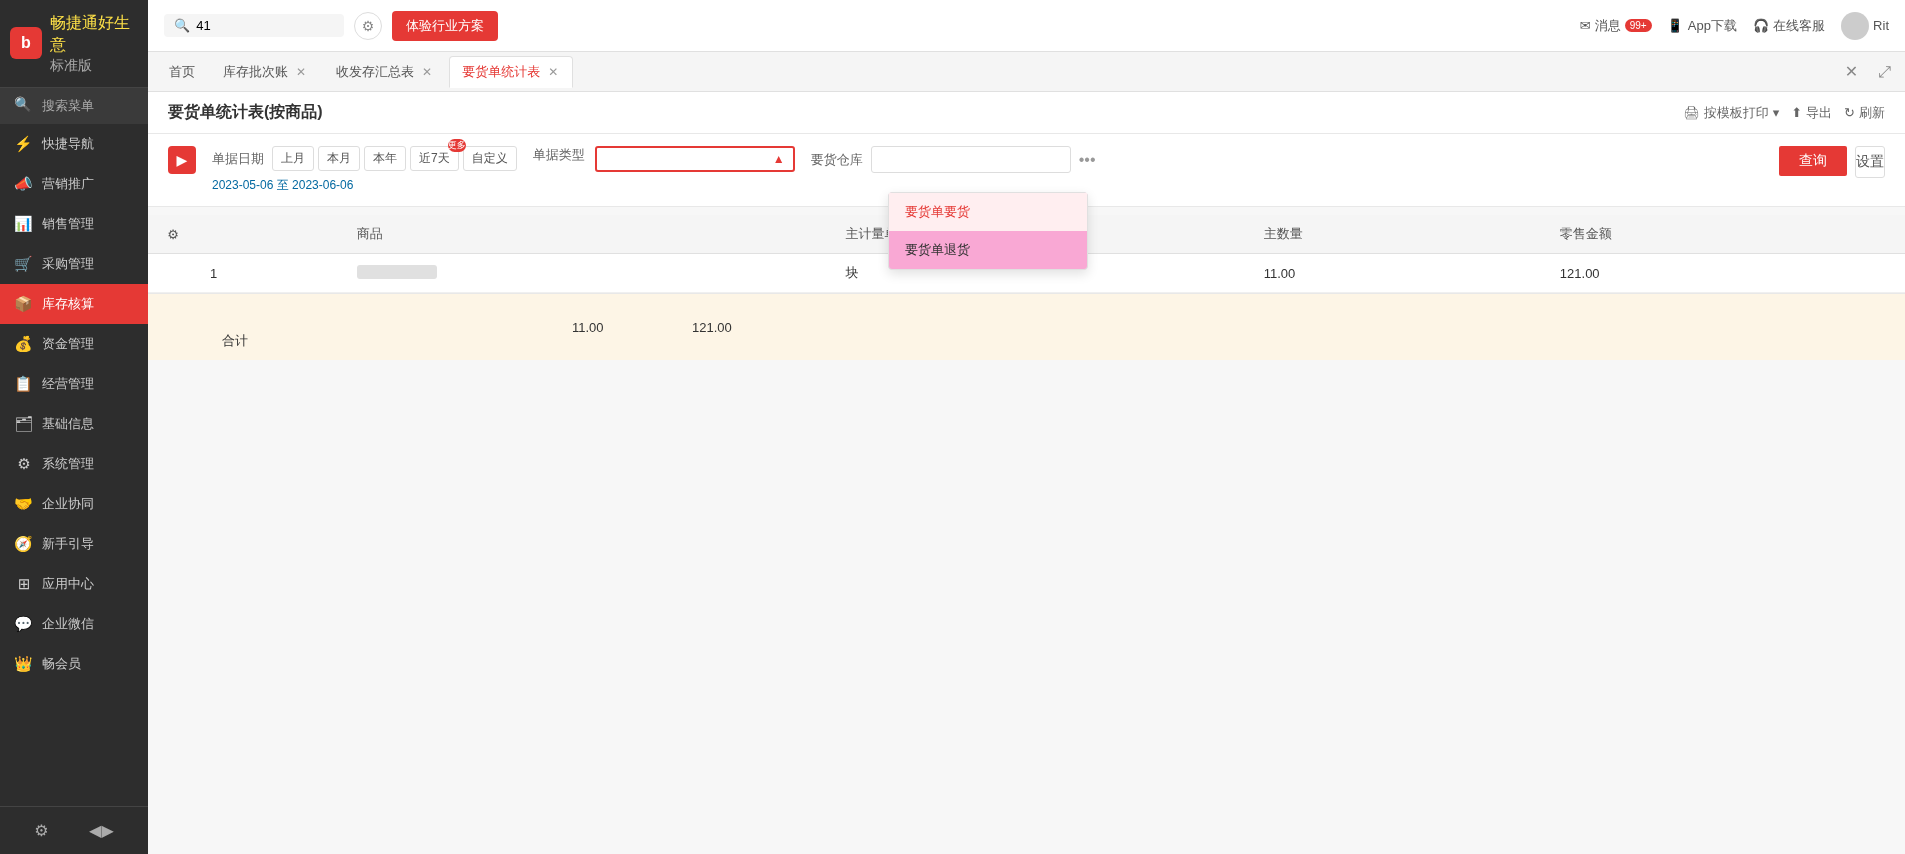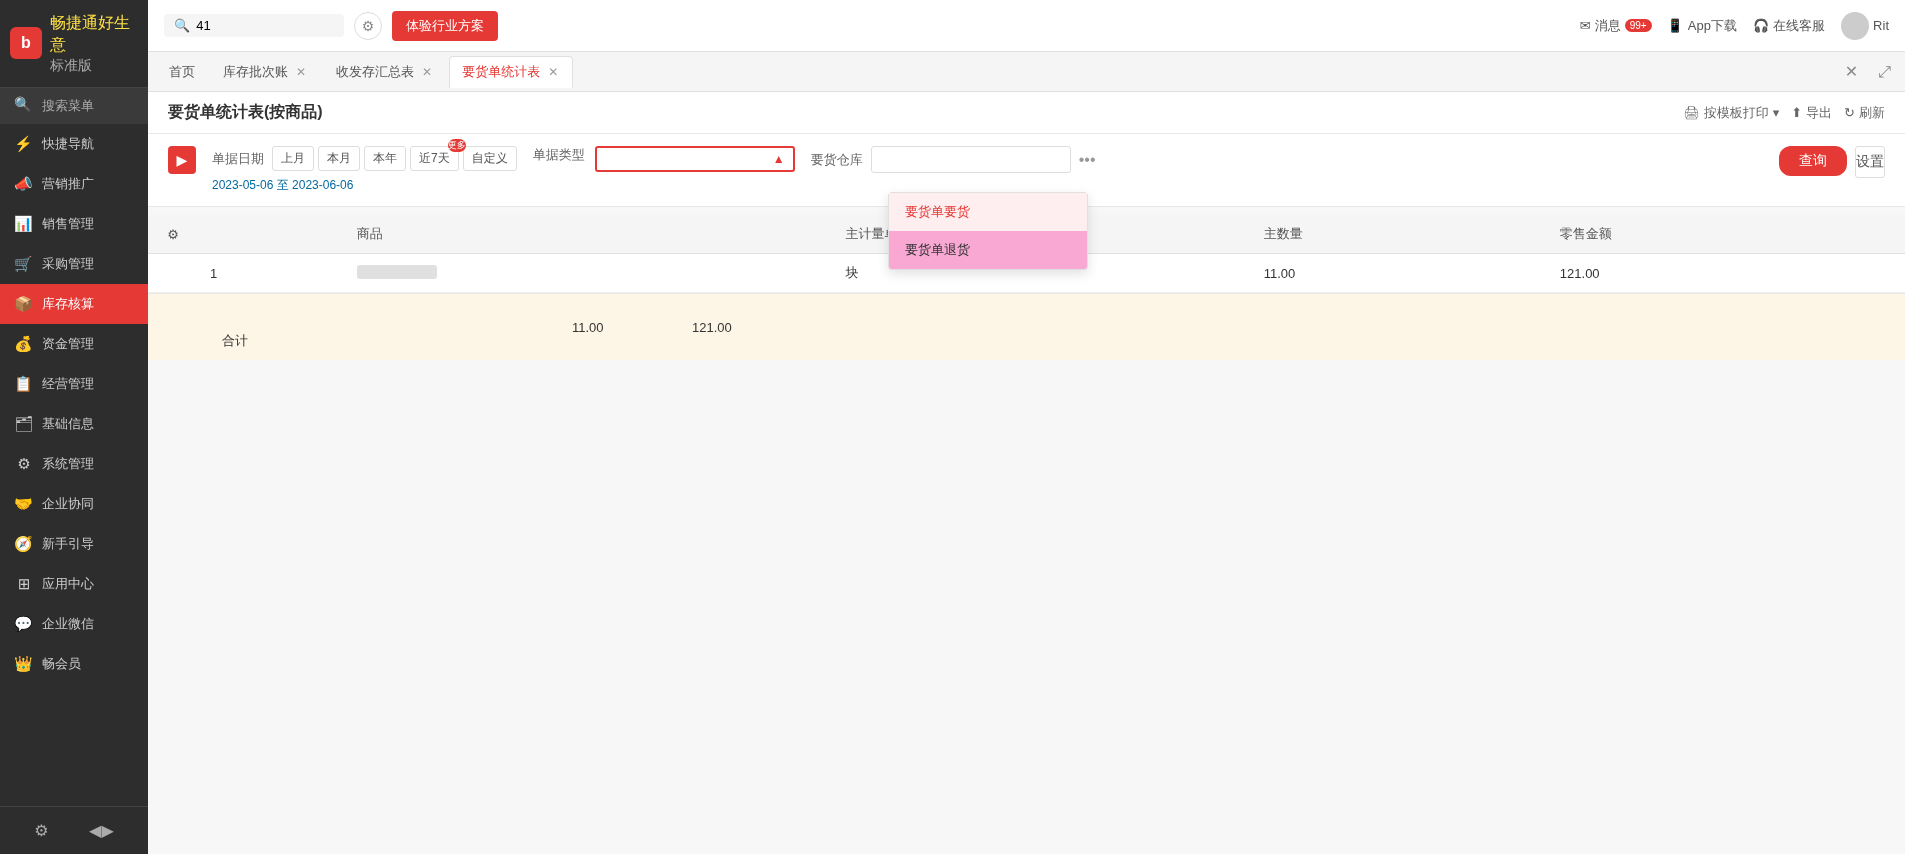--- a/index.html
+++ b/index.html
@@ -253,21 +253,21 @@
       min-width: 200px;
       outline: none;
     }
     .filter-dots { color: #999; cursor: pointer; font-size: 16px; }
 
     .filter-actions { display: flex; gap: 8px; margin-left: auto; align-items: flex-start; }
     .btn-search {
       background: #e53935;
       color: white;
       border: none;
-      border-radius: 12px;
+      border-radius: 2px;
       padding: 6px 20px;
       cursor: pointer;
       font-size: 14px;
     }
     .btn-setting {
       background: #fff;
       color: #555;
       border: 1px solid #ddd;
       border-radius: 3px;
       padding: 6px 0;

